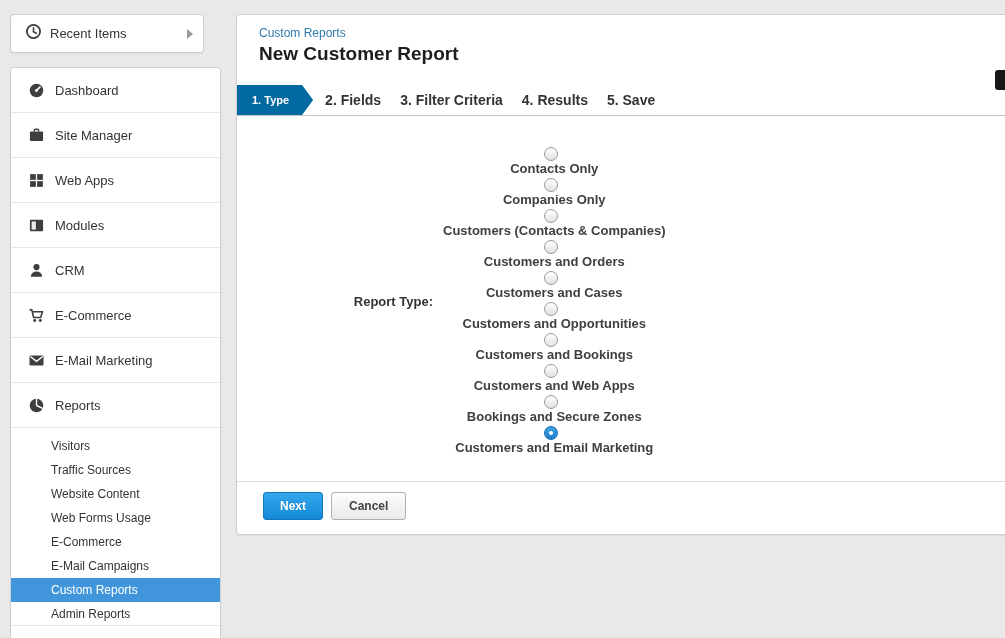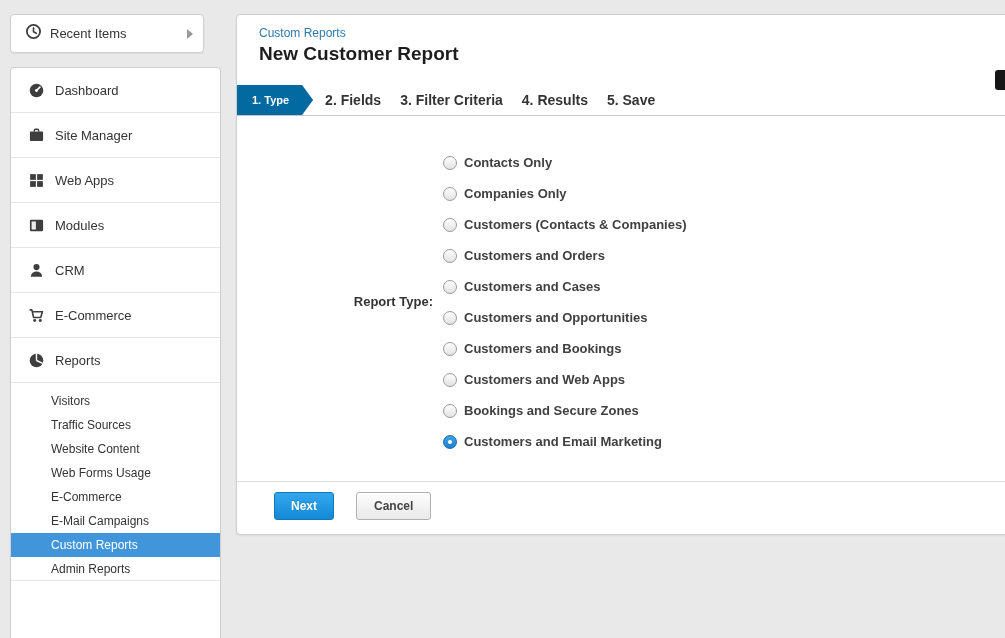--- a/index.html
+++ b/index.html
@@ -71,39 +71,39 @@
     padding:0 24px 0 15px;
     clip-path: polygon(0 0, calc(100% - 11px) 0, 100% 50%, calc(100% - 11px) 100%, 0 100%);
   }
   .step.active + .step { margin-left:12px; }
 
   .report-type-label {
     position:absolute; left:0; top:279px; width:196px;
     text-align:right; font-size:13px; font-weight:bold; color:#333;
   }
   .options { position:absolute; left:206px; top:132px; }
-  .opt { display:flex; align-items:center; height:31px; cursor:pointer; }
+  .opt { display:flex; align-items:center; height:31px; cursor:pointer;flex-direction:column; }
   .radio {
     width:14px; height:14px; flex:none; position:relative;
     border:1px solid #9a9a9a; border-radius:50%;
     background:linear-gradient(#fefefe,#e2e2e2);
     margin-right:7px;
   }
   .opt.checked .radio {
     background:linear-gradient(#42a3e4,#1b7ecf);
     border-color:#1a6bb0;
   }
   .opt.checked .radio::after {
     content:""; position:absolute; left:4px; top:4px;
     width:4px; height:4px; border-radius:50%; background:#fff;
   }
   .opt-label { font-size:13px; font-weight:bold; color:#404040; }
 
   .divider { position:absolute; left:0; right:0; top:466px; border-top:1px solid #ddd; }
-  .btn-row { position:absolute; left:37px; top:477px; display:flex; gap:22px; }
+  .btn-row { position:absolute; left:26px; top:477px; display:flex; gap:8px; }
   .btn {
     height:28px; border-radius:3px; font-size:12px; font-weight:bold;
     font-family:inherit; cursor:pointer;
   }
   .btn-next {
     padding:0 16px; color:#fff;
     background:linear-gradient(#33a7ee,#1489d5);
     border:1px solid #1477bd;
     text-shadow:0 -1px 0 rgba(0,0,0,.15);
   }
@@ -193,20 +193,29 @@
       <span class="mi-icon">
         <svg width="17" height="17" viewBox="0 0 16 16">
             <path d="M1.5 2.7h2.1l1.7 7.2h6.6l1.7-5.4H4.3" fill="none" stroke="#3e3e3e" stroke-width="1.5" stroke-linejoin="round"></path>
             <circle cx="6.3" cy="12.6" r="1.4" fill="#3e3e3e"></circle>
             <circle cx="11.6" cy="12.6" r="1.4" fill="#3e3e3e"></circle>
           </svg>
       </span>
       <span class="mi-label">E-Commerce</span>
     </div>
 
+    <div class="menu-item">
+      <span class="mi-icon">
+        <svg width="17" height="17" viewBox="0 0 16 16">
+            <rect x="1.4" y="3.2" width="13.2" height="9.6" rx="1" fill="#3e3e3e"></rect>
+            <path d="M2.2 4.2L8 8.8l5.8-4.6" fill="none" stroke="#fff" stroke-width="1.3"></path>
+          </svg>
+      </span>
+      <span class="mi-label">E-Mail Marketing</span>
+    </div>
 
     <div class="menu-item">
       <span class="mi-icon">
         <svg width="17" height="17" viewBox="0 0 16 16">
             <circle cx="8" cy="8" r="6.4" fill="#3e3e3e"></circle>
             <path d="M8 8V1.6M8 8l5.8 2.6" stroke="#fff" stroke-width="1.3" fill="none"></path>
           </svg>
       </span>
       <span class="mi-label">Reports</span>
     </div>

